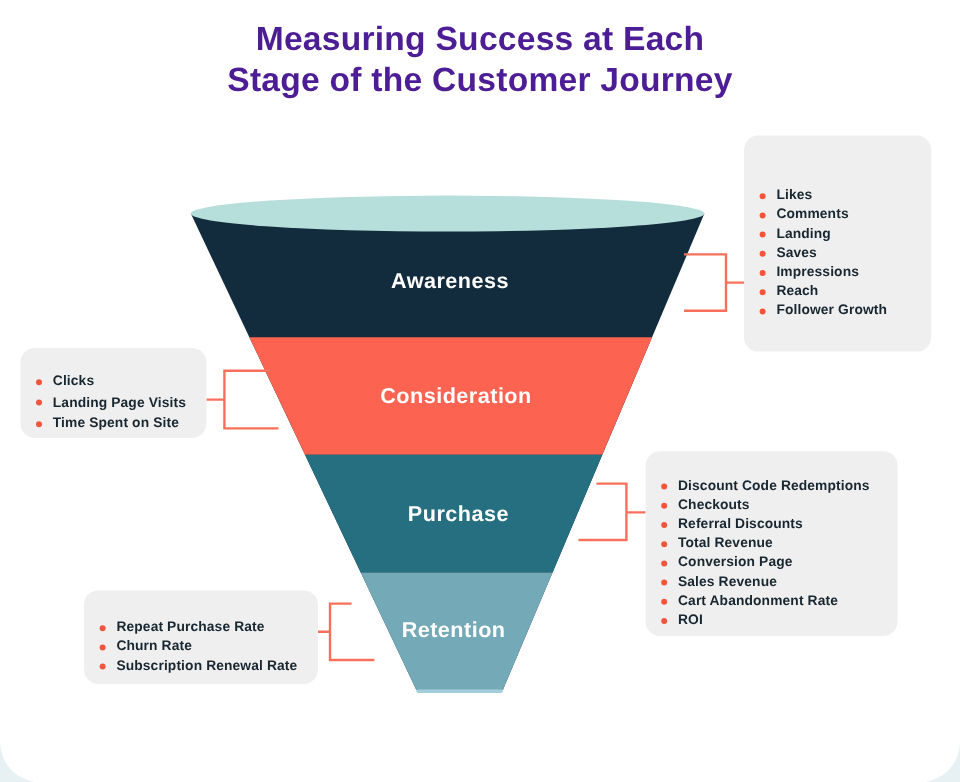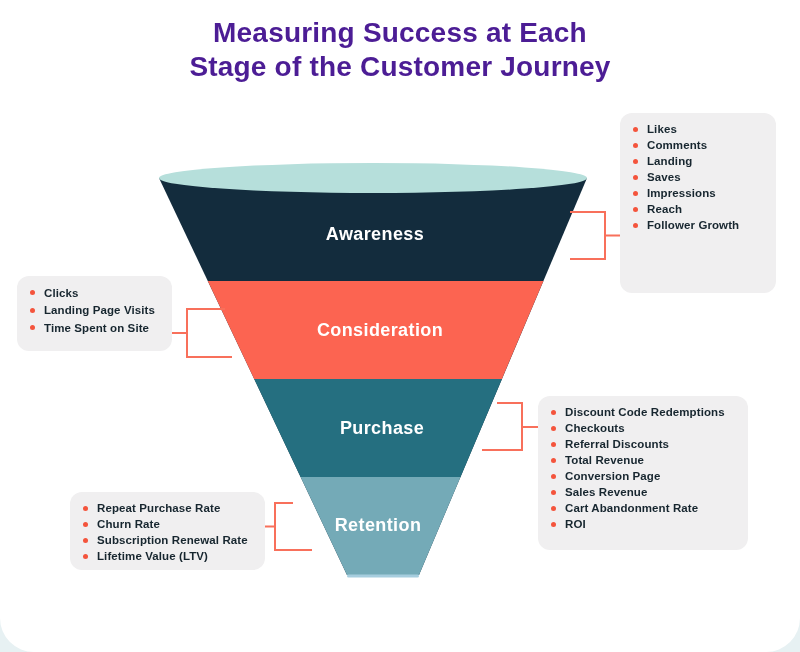--- a/index.html
+++ b/index.html
@@ -33,42 +33,42 @@
     font-weight: bold;
     letter-spacing: 0.4px;
     fill: #ffffff;
   }
   .metric-box {
     position: absolute;
     background: #f0eff0;
     border-radius: 12px;
     display: flex;
     flex-direction: column;
-    justify-content: flex-start;
-    padding: 8px 6px 8px 13px;
+    justify-content: center;
+    padding: 24px 6px 8px 13px;
   }
   .metric-box ul { list-style: none; margin: 0; padding: 0; }
   .metric-box li { display: flex; align-items: center; height: 16px; }
   .metric-box.roomy li { height: 17.5px; }
   .bullet {
     width: 5px; height: 5px; border-radius: 50%;
     background: #f4543c;
     margin-right: 9px;
     flex: none;
   }
   .metric-text {
     font-size: 11.5px;
     font-weight: 700;
     color: #17262f;
     letter-spacing: 0.1px;
     white-space: nowrap;
   }
   #box-awareness     { left: 620px; top: 113px; width: 156px; height: 180px; }
-  #box-consideration { left: 17px;  top: 276px; width: 155px; height: 75px;  }
-  #box-purchase      { left: 538px; top: 376px; width: 210px; height: 154px; margin-top: 20px; }
+  #box-consideration { left: 17px;  top: 290px; width: 155px; height: 75px;  }
+  #box-purchase      { left: 538px; top: 376px; width: 210px; height: 154px; }
   #box-retention     { left: 70px;  top: 492px; width: 195px; height: 78px;  }
 </style>
 </head>
 <body>
 
 <div class="canvas">
 
   <div class="title">
     <div>Measuring Success at Each</div>
     <div>Stage of the Customer Journey</div>
@@ -217,20 +217,16 @@
         <li>
           <span class="bullet"></span>
           <span class="metric-text">Churn Rate</span>
         </li>
 
         <li>
           <span class="bullet"></span>
           <span class="metric-text">Subscription Renewal Rate</span>
         </li>
 
-        <li>
-          <span class="bullet"></span>
-          <span class="metric-text">Lifetime Value (LTV)</span>
-        </li>
       </ul>
   </div>
 
 </div>
 
 </body></html>

